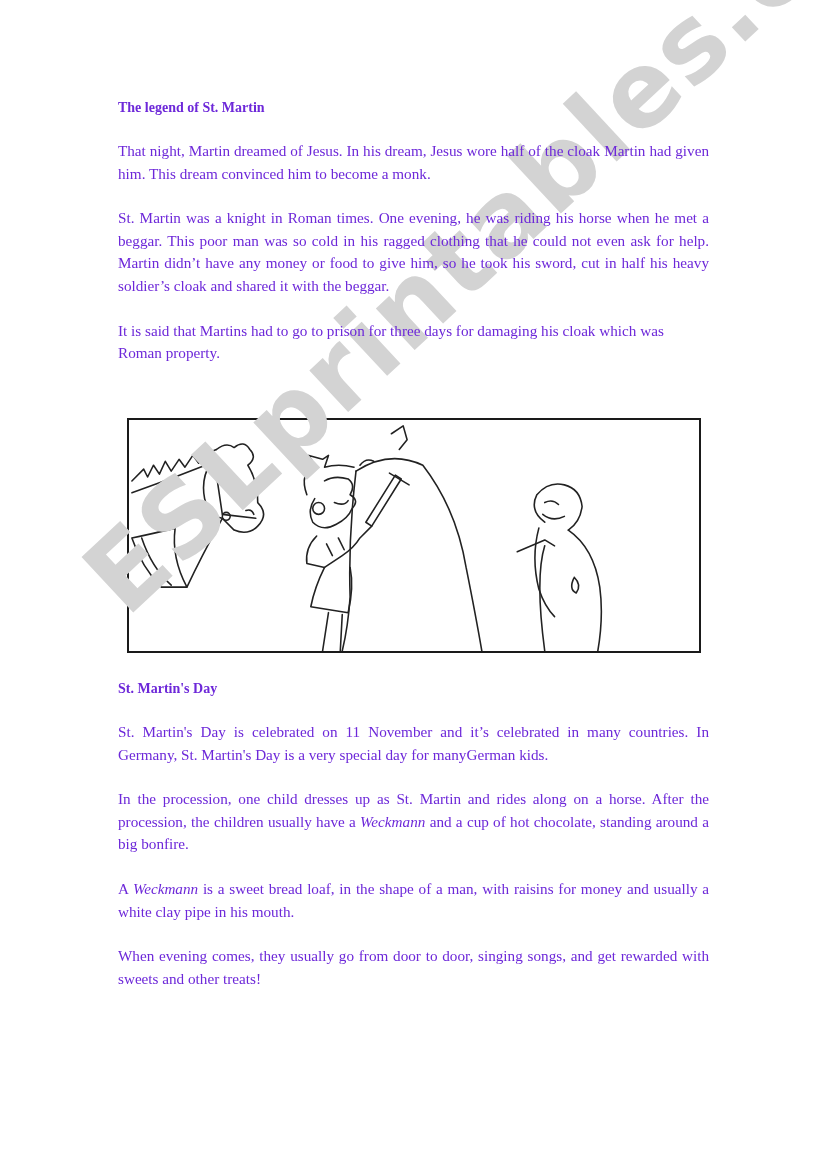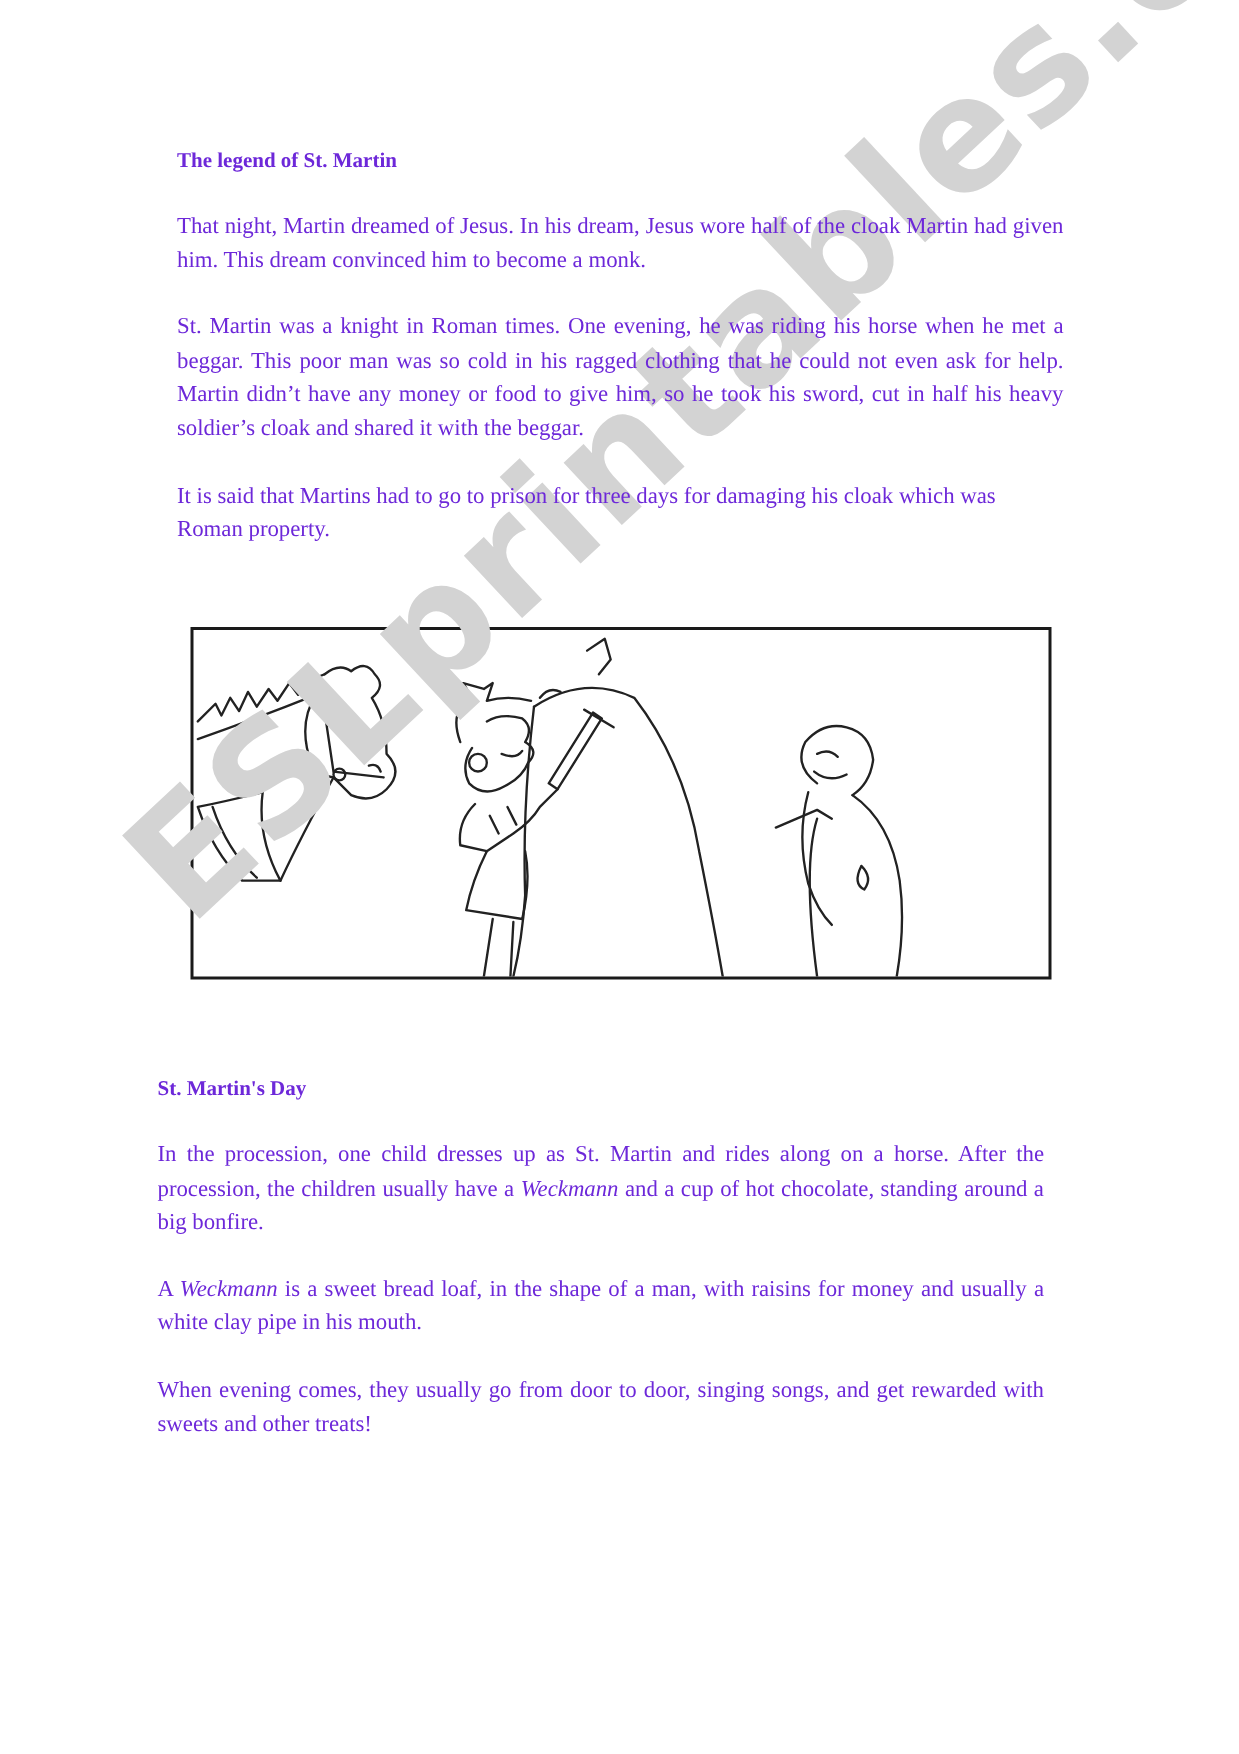--- a/index.html
+++ b/index.html
@@ -48,21 +48,21 @@
   .illustration {
     position: absolute;
     left: 127px; top: 418px;
     width: 574px; height: 235px;
     border: 2px solid #1a1a1a;
     box-sizing: border-box;
     z-index: 0;
     background: #ffffff;
   }
   .illustration svg { width: 100%; height: 100%; display: block; }
-  .sec2 { position: absolute; left: 105px; top: 678px; width: 591px; margin-top: 38px; }
+  .sec2 { position: absolute; left: 118px; top: 678px; width: 591px; }
 </style>
 </head>
 <body>
 
 <div class="page">
 
   <div class="content">
     <div class="heading">The legend of St. Martin</div>
     <p>That night, Martin dreamed of Jesus. In his dream, Jesus wore half of the cloak Martin had given him. This dream convinced him to become a monk.</p>
     <p>St. Martin was a knight in Roman times. One evening, he was riding his horse when he met a beggar. This poor man was so cold in his ragged clothing that he could not even ask for help. Martin didn’t have any money or food to give him, so he took his sword, cut in half his heavy soldier’s cloak and shared it with the beggar.</p>
@@ -110,19 +110,20 @@
         <path d="M444 112 Q470 130 476 170 Q480 200 474 235"></path>
         <path d="M392 134 L420 122 L430 128"></path>
         <path d="M420 128 Q410 160 420 235"></path>
         <path d="M450 160 Q458 168 452 176 Q444 172 450 160"></path>
       </g>
     </svg>
   </div>
 
   <div class="content sec2">
     <div class="heading">St. Martin's Day</div>
+    <p>St. Martin's Day is celebrated on 11 November and it’s celebrated in many countries. In Germany, St. Martin's Day is a very special day for manyGerman kids.</p>
     <p><span>In the procession, one child dresses up as St. Martin and rides along on a horse. After the procession, the children usually have a </span><span class="em">Weckmann</span><span> and a cup of hot chocolate, standing around a big bonfire.</span></p>
     <p><span>A </span><span class="em">Weckmann</span><span> is a sweet bread loaf, in the shape of a man, with raisins for money and usually a white clay pipe in his mouth.</span></p>
     <p>When evening comes, they usually go from door to door, singing songs, and get rewarded with sweets and other treats!</p>
   </div>
 
   <div class="watermark">ESLprintables.com</div>
 </div>
 
 </body></html>

